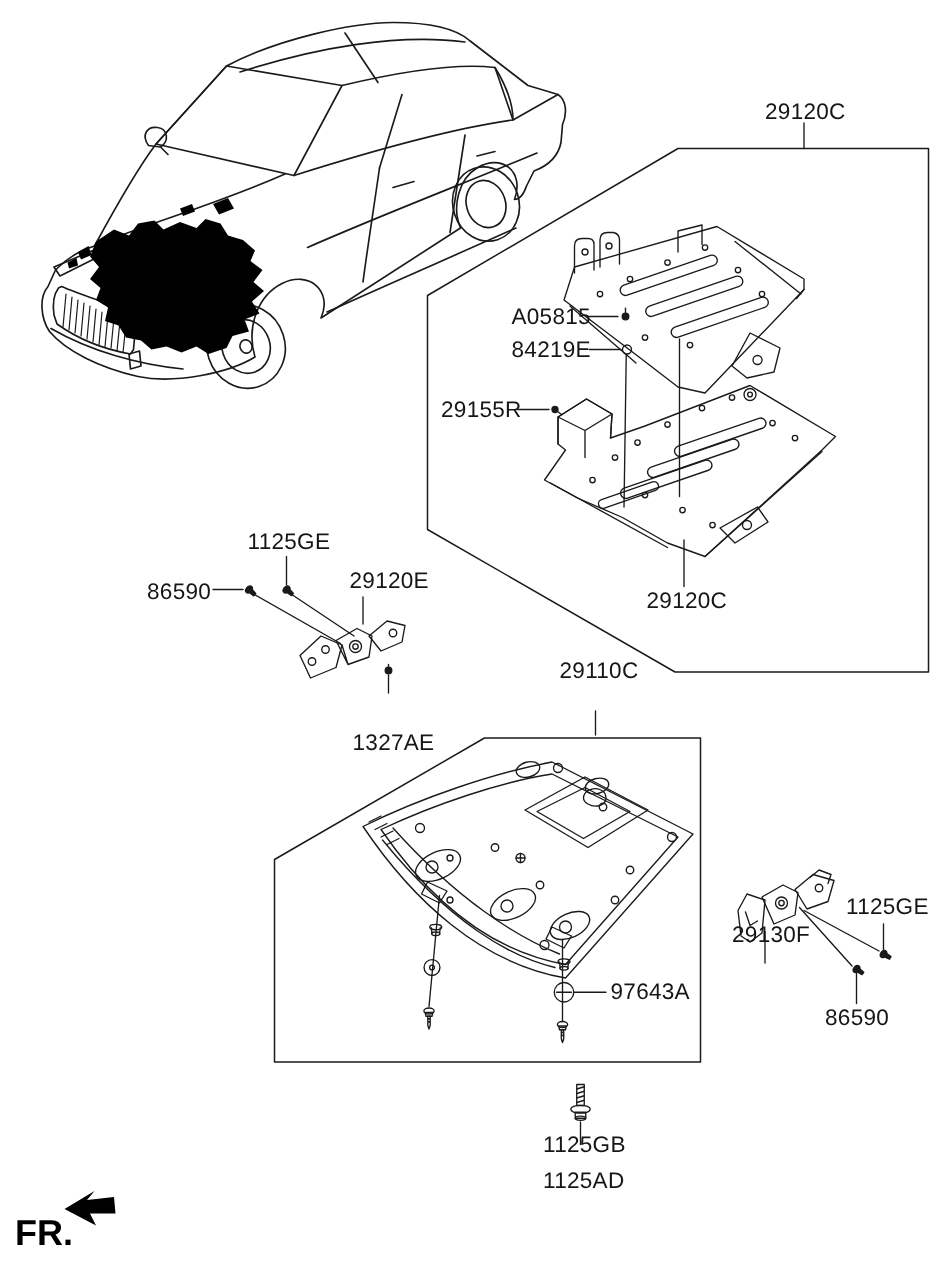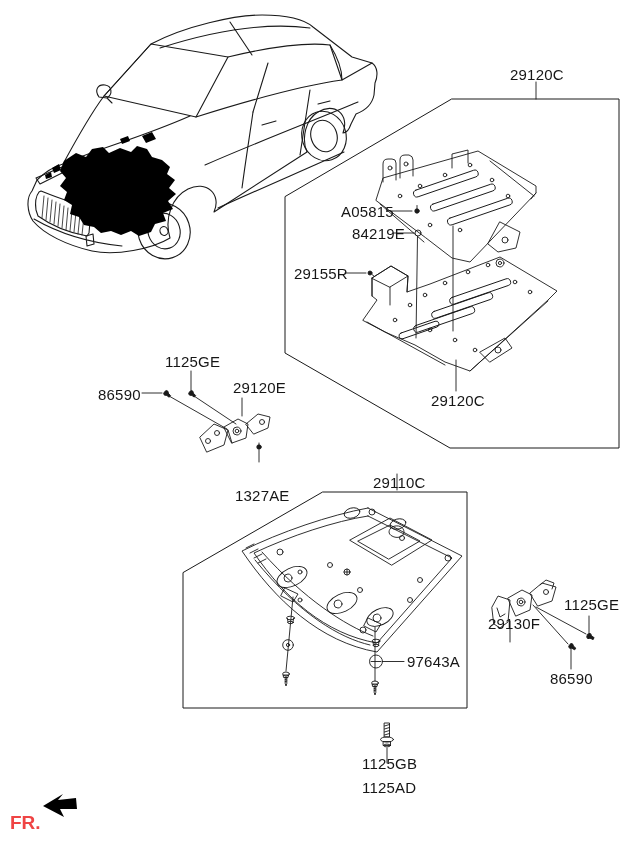--- a/index.html
+++ b/index.html
@@ -6,21 +6,21 @@
   .stage{
     position:relative;width:634px;height:848px;background:#ffffff;
     font-family:"Liberation Sans",sans-serif;overflow:hidden;
   }
   .stage svg{position:absolute;left:0;top:0;}
   .callout{
     position:absolute;font-size:15px;color:#161616;white-space:nowrap;
     line-height:15px;letter-spacing:0.2px;text-align:right;
   }
   .fr-label{
-    position:absolute;font-size:19px;font-weight:bold;color:#ef4444;line-height:21px;
+    position:absolute;font-size:24px;font-weight:bold;color:#000000;line-height:21px;
   }
 </style>
 </head>
 <body>
 
 <div class="stage">
 
 <svg width="634" height="848" viewBox="0 0 634 848">
   <g fill="none" stroke="#1a1a1a" stroke-width="1.1" stroke-linejoin="round" stroke-linecap="round">
 
@@ -297,28 +297,28 @@
       <path d="M571,649 L571,669 M533,605 L568,644"></path>
       <path d="M387,748 L387,763"></path>
     </g>
 
     <path fill="#000" stroke="none" d="M76,798 L58,800 L63,794 L43,806 L64,817 L60,809 L77,809 Z"></path>
   </g>
 </svg>
 
 <div class="callout" style="left:510px;top:67px">29120C</div>
 <div class="callout" style="left:341px;top:204px">A05815</div>
-<div class="callout" style="left:352px;top:226px">84219E</div>
+<div class="callout" style="left:341px;top:226px">84219E</div>
 <div class="callout" style="left:294px;top:266px">29155R</div>
 <div class="callout" style="left:431px;top:393px">29120C</div>
 <div class="callout" style="left:165px;top:354px">1125GE</div>
 <div class="callout" style="left:98px;top:387px">86590</div>
 <div class="callout" style="left:233px;top:380px">29120E</div>
 <div class="callout" style="left:235px;top:488px">1327AE</div>
-<div class="callout" style="left:373px;top:475px">29110C</div>
+<div class="callout" style="left:373px;top:440px">29110C</div>
 <div class="callout" style="left:407px;top:654px">97643A</div>
 <div class="callout" style="left:488px;top:616px">29130F</div>
 <div class="callout" style="left:564px;top:597px">1125GE</div>
 <div class="callout" style="left:550px;top:671px">86590</div>
 <div class="callout" style="left:362px;top:756px">1125GB</div>
 <div class="callout" style="left:362px;top:780px">1125AD</div>
 
 <div class="fr-label" style="left:10px;top:812px">FR.</div>
 
 </div>

